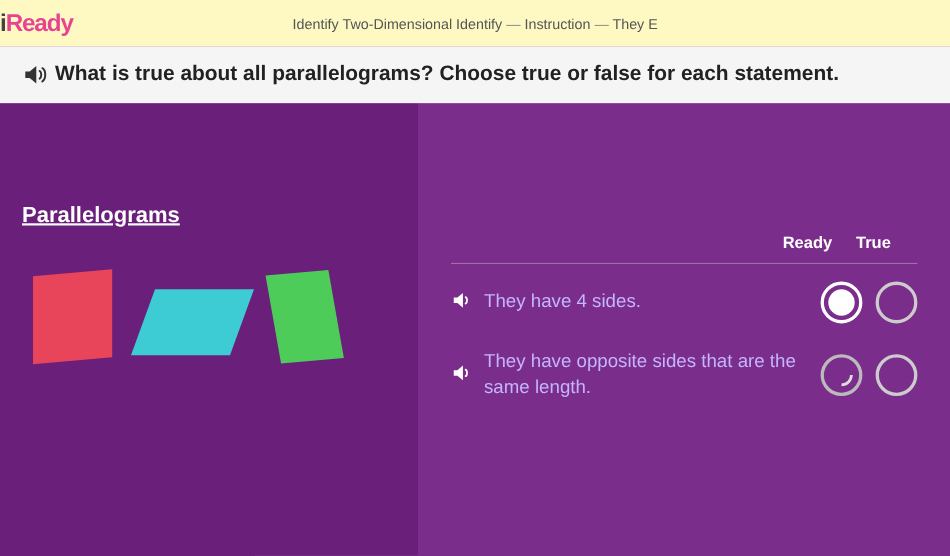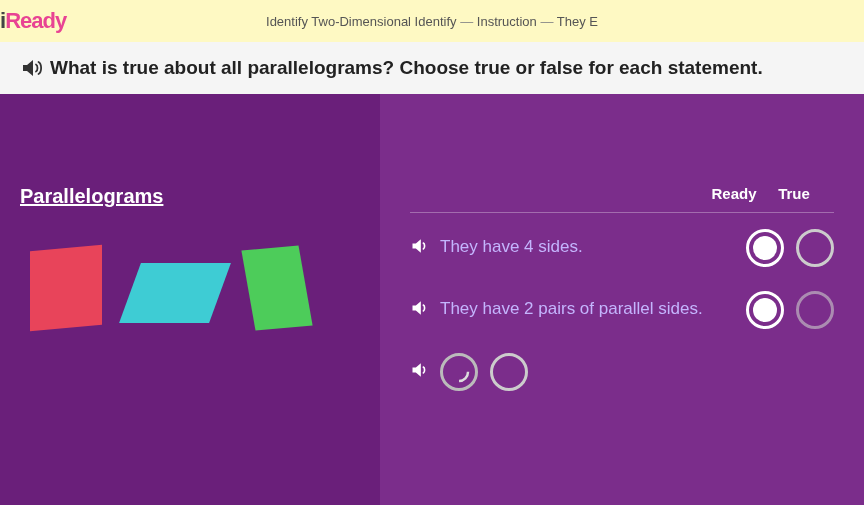--- a/index.html
+++ b/index.html
@@ -264,45 +264,29 @@
       <div class="radio-group">
 
         <div class="radio-outer selected">
           <div class="radio-inner"></div>
         </div>
 
         <div class="radio-outer"></div>
       </div>
     </div>
 
+
     <div class="statement-row">
       <button class="statement-speaker">
         <svg class="spk-small" viewBox="0 0 24 24" fill="none">
           <polygon points="3,9 3,15 7,15 13,20 13,4 7,9" fill="#fff"></polygon>
           <path d="M16 8.5 C18 9.5 18 14.5 16 15.5" stroke="#fff" stroke-width="2" fill="none" stroke-linecap="round"></path>
         </svg>
       </button>
-      <span class="statement-text">They have 2 pairs of parallel sides.</span>
-      <div class="radio-group">
-
-        <div class="radio-outer selected">
-          <div class="radio-inner"></div>
-        </div>
-
-        <div class="radio-outer" style="opacity:0.6;"></div>
-      </div>
-    </div>
-
-    <div class="statement-row">
-      <button class="statement-speaker">
-        <svg class="spk-small" viewBox="0 0 24 24" fill="none">
-          <polygon points="3,9 3,15 7,15 13,20 13,4 7,9" fill="#fff"></polygon>
-          <path d="M16 8.5 C18 9.5 18 14.5 16 15.5" stroke="#fff" stroke-width="2" fill="none" stroke-linecap="round"></path>
-        </svg>
-      </button>
+      <span class="statement-text">They have opposite sides that are the same length.</span>
       <div class="radio-group">
 
         <div class="radio-outer" style="border-color:#bbb; position:relative; overflow:hidden;">
           <svg width="24" height="24" viewBox="0 0 24 24" style="position:absolute;">
             <circle cx="12" cy="12" r="9" fill="none" stroke="#ddd" stroke-width="2.5" stroke-dasharray="14 42" stroke-dashoffset="0"></circle>
           </svg>
         </div>
 
         <div class="radio-outer"></div>
       </div>

